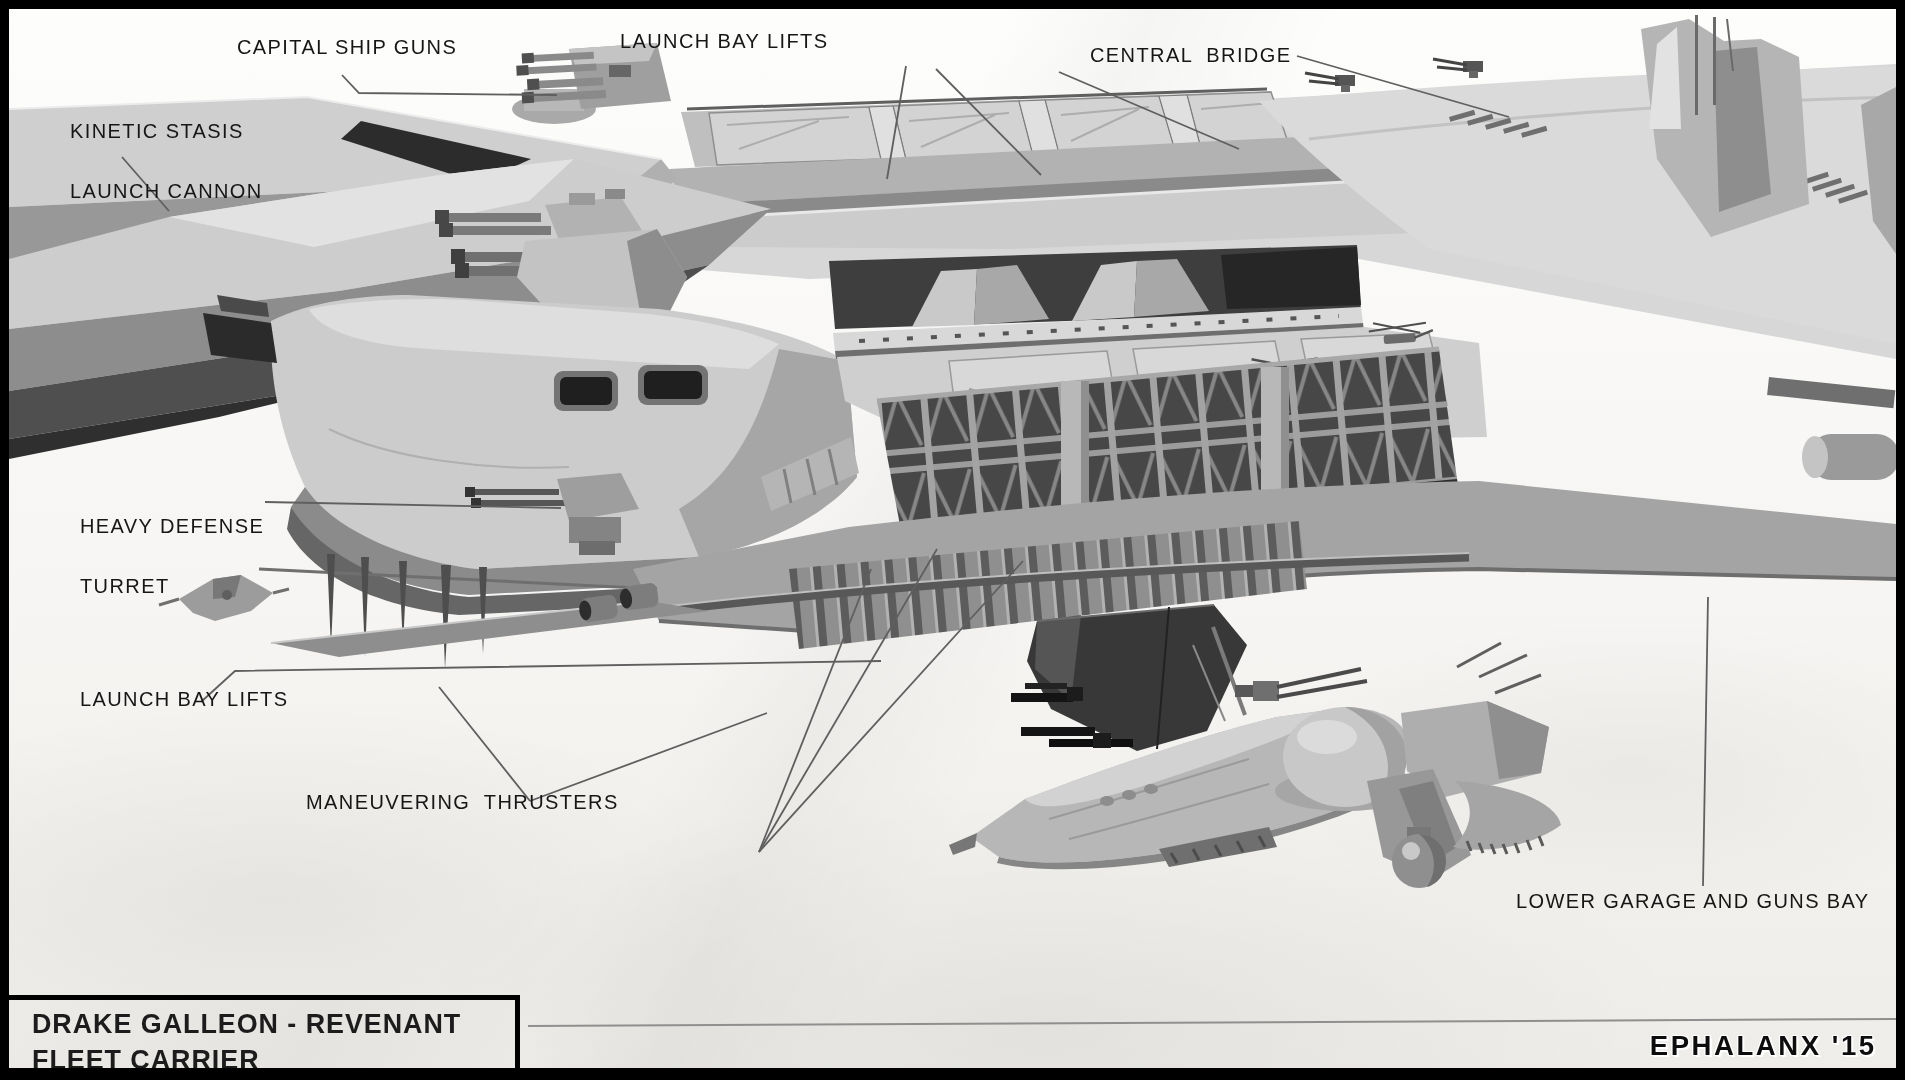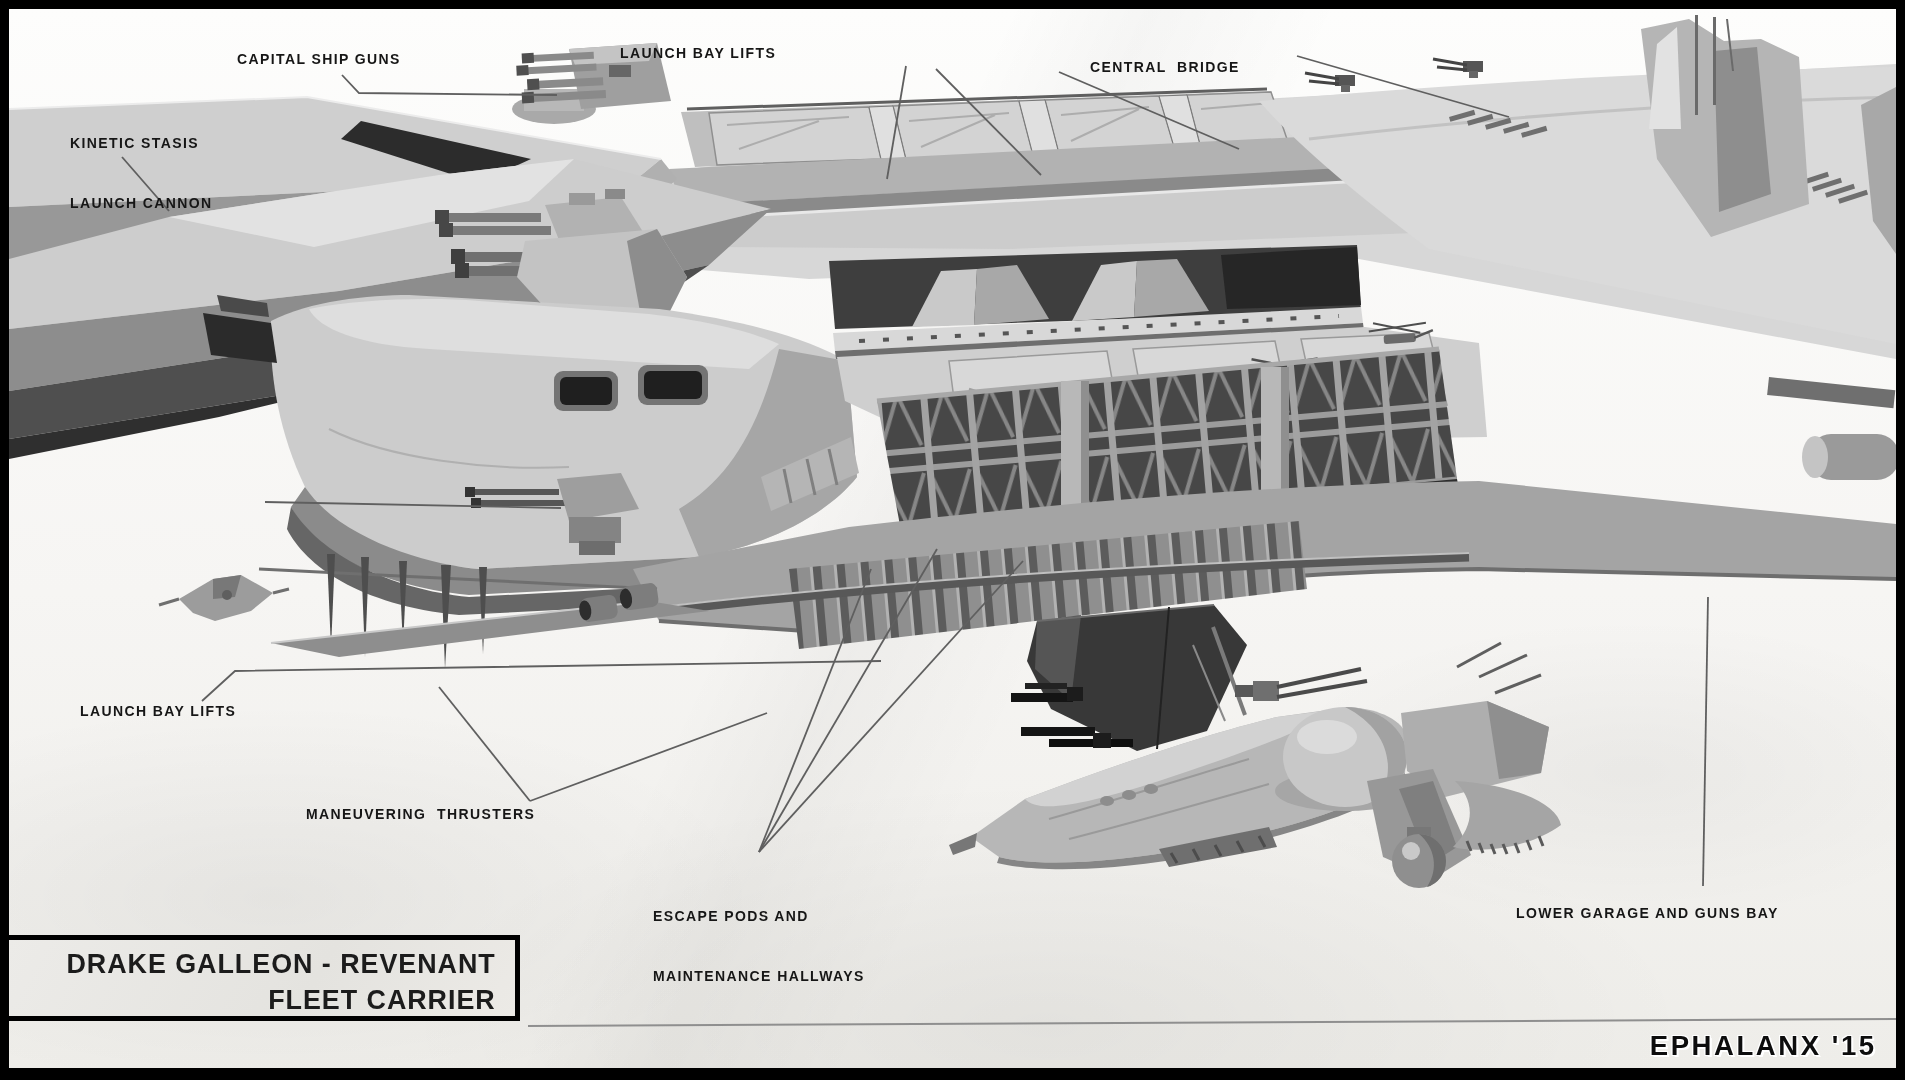--- a/index.html
+++ b/index.html
@@ -9,29 +9,28 @@
     background:
       radial-gradient(ellipse 700px 280px at 14% 84%, rgba(0,0,0,0.05), transparent 70%),
       radial-gradient(ellipse 900px 340px at 55% 96%, rgba(0,0,0,0.05), transparent 72%),
       radial-gradient(ellipse 520px 220px at 86% 72%, rgba(0,0,0,0.04), transparent 70%),
       linear-gradient(115deg, transparent 42%, rgba(0,0,0,0.03) 48%, transparent 56%),
       linear-gradient(180deg,#fdfdfc 0%,#f6f5f3 55%,#eeede9 100%);
     font-family:"Liberation Sans", sans-serif;
   }
   svg.scene{position:absolute;left:0;top:0;width:1887px;height:1059px;}
   .anno{
-    position:absolute;color:#161616;font-weight:700;font-size:14px;line-height:20px;
-    letter-spacing:1.4px;white-space:pre;margin-top:12px;
+    position:absolute;color:#161616;font-weight:400;font-size:20px;line-height:20px;
+    letter-spacing:1.4px;white-space:pre;
   }
   .title-block{
-    position:absolute;left:-1px;top:926px;width:512px;height:86px;
+    position:absolute;left:-1px;top:986px;width:512px;height:86px;
     box-sizing:border-box;border:5px solid #000;border-left:none;
     background:linear-gradient(120deg,#ecebe8,#e4e3df 60%,#eceae6);
     padding:6px 0 0 24px;
-    text-align:right;
   }
   .title-block .t1{font-size:28px;font-weight:700;color:#1c1c1c;letter-spacing:1px;line-height:36px;transform-origin:left;transform:scaleX(.96);}
   .title-block .t2{font-size:28px;font-weight:700;color:#1c1c1c;letter-spacing:1px;line-height:36px;transform-origin:left;transform:scaleX(.96);}
   .signature{
     position:absolute;right:22px;top:1022px;font-size:27px;font-weight:900;color:#0d0d0d;
     letter-spacing:2.5px;transform:scaleX(1.02);
     text-shadow:-1px -1px 0 #fff,1px -1px 0 #fff,-1px 1px 0 #fff,1px 1px 0 #fff,2px 2px 0 #fff;
   }
 </style>
 </head>
@@ -363,29 +362,29 @@
 
   <div class="anno" style="left:61px;top:72px;">
     <div>KINETIC STASIS</div>
     <div>LAUNCH CANNON</div>
   </div>
 
   <div class="anno" style="left:611px;top:22px;">LAUNCH BAY LIFTS</div>
 
   <div class="anno" style="left:1081px;top:36px;">CENTRAL  BRIDGE</div>
 
+  <div class="anno" style="left:71px;top:467px;">
+    <div>HEAVY DEFENSE</div>
+    <div>TURRET</div>
+  </div>
 
   <div class="anno" style="left:71px;top:680px;">LAUNCH BAY LIFTS</div>
 
   <div class="anno" style="left:297px;top:783px;">MANEUVERING  THRUSTERS</div>
 
-  <div class="anno" style="left:644px;top:845px;">
-    <div>ESCAPE PODS AND</div>
-    <div>MAINTENANCE HALLWAYS</div>
-  </div>
 
   <div class="anno" style="left:1507px;top:882px;">LOWER GARAGE AND GUNS BAY</div>
 
   <div class="title-block">
     <div class="t1">DRAKE GALLEON - REVENANT</div>
     <div class="t2">FLEET CARRIER</div>
   </div>
 
   <div class="signature">EPHALANX '15</div>
 </div>

